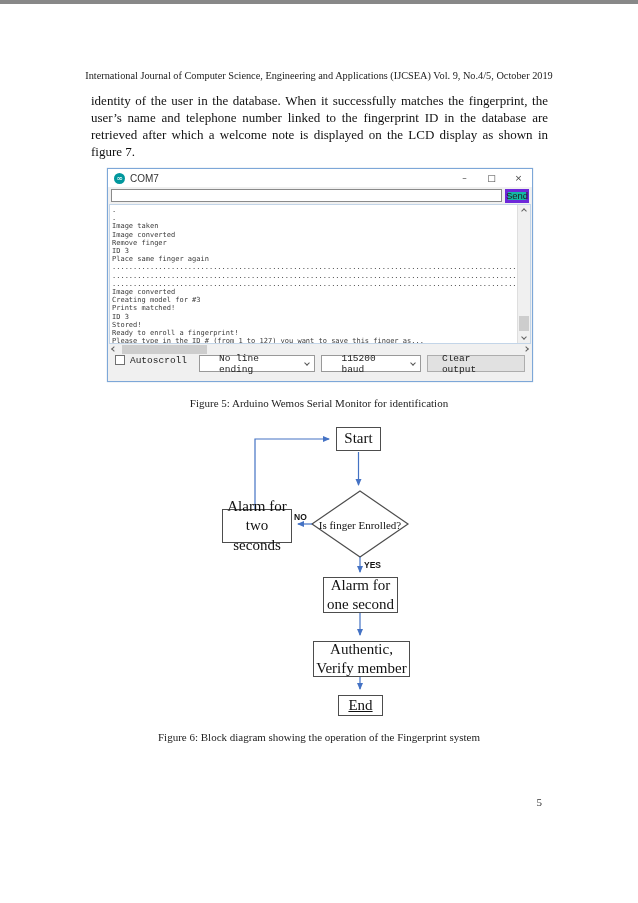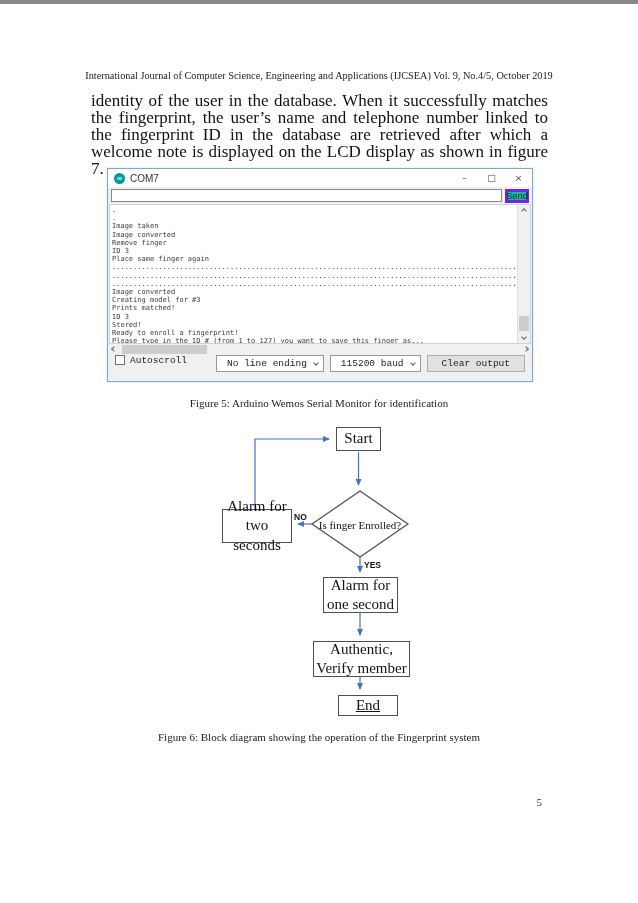--- a/index.html
+++ b/index.html
@@ -8,21 +8,21 @@
     position:relative; width:638px; height:903px; background:#ffffff;
     margin:4px auto; font-family:"Liberation Serif", serif; color:#1a1a1a;
     overflow:hidden;
   }
   .journal-header {
     position:absolute; top:66px; left:60px; right:60px;
     text-align:center; font-size:10.3px; color:#222;
   }
   .body-paragraph {
     position:absolute; top:88px; left:91px; width:457px;
-    font-size:17px; line-height:17px; text-align:justify; color:#111;
+    font-size:13px; line-height:17px; text-align:justify; color:#111;
   }
   .fig-caption { position:absolute; left:0; right:0; text-align:center; font-size:11px; color:#222; }
   .caption-5 { top:393px; }
   .caption-6 { top:727px; }
   .page-number { position:absolute; top:792px; right:96px; font-size:11px; color:#333; }
 
   
   .serial-window {
     position:absolute; left:107px; top:164px; width:426px; height:214px;
     border:1px solid #7da7d8; background:#f0f0f0; display:flex; flex-direction:column;
@@ -59,38 +59,38 @@
   .chev-up   { transform:rotate(-135deg); position:absolute; top:4px;  left:4px; }
   .chev-down { transform:rotate(45deg);   position:absolute; bottom:4px; left:4px; }
   .chev-left { transform:rotate(135deg);  position:absolute; left:3px; top:3px; }
   .chev-right{ transform:rotate(-45deg);  position:absolute; right:3px; top:3px; }
   .status-bar { height:26px; display:flex; padding:0 7px; gap:6px; flex:0 0 auto;font-family:Liberation Mono, monospace; }
   .checkbox { width:10px; height:10px; border:1px solid #707070; background:#fff; }
   .autoscroll-label { font-size:9.5px; color:#222; margin-left:-1px; }
   .spacer { flex:1; }
   .combo {
     position:relative; height:17px; background:#fff; border:1px solid #999;
-    font-size:9.5px; color:#222; display:flex; align-items:center; padding:0 16px 0 10px;
+    font-size:9.5px; color:#222; display:flex; align-items:center; padding:0 16px 0 19px;
   }
   .combo .cchev { display:inline-block; width:4px; height:4px; border-right:1px solid #555; border-bottom:1px solid #555; transform:rotate(45deg); position:absolute; right:5px; top:5px; }
   .clear-btn { height:17px; background:#e1e1e1; border:1px solid #adadad; font-size:9.5px; color:#222; display:flex; align-items:center; padding:0 14px; }
 
   
   .flowchart { position:absolute; left:200px; top:418px; width:250px; height:300px; }
   .flowchart svg { position:absolute; left:0; top:0; }
   .fc-box {
     position:absolute; border:1.2px solid #4d4d4d; background:#fff;
     display:flex; align-items:center; justify-content:center; text-align:center;
     font-size:15px; line-height:1.28; color:#111; font-family:"Liberation Serif", serif;
   }
   .fc-start     { left:136px; top:5px;   width:45px; height:24px; }
   .fc-alarm-two { left:22px;  top:87px;  width:70px; height:34px; }
   .fc-alarm-one { left:123px; top:155px; width:75px; height:36px; }
   .fc-authentic { left:113px; top:219px; width:97px; height:36px; }
-  .fc-end       { left:138px; top:273px; width:60px; height:21px;text-decoration:underline; }
+  .fc-end       { left:138px; top:273px; width:45px; height:21px;text-decoration:underline; }
   .fc-decision-label {
     position:absolute; left:118px; top:88px; width:84px; height:30px;
     display:flex; align-items:center; justify-content:center; text-align:center;
     font-size:11px; line-height:1.3; color:#111; font-family:"Liberation Serif", serif;
   }
   .fc-branch {
     position:absolute; font-family:"Liberation Sans", sans-serif;
     font-weight:bold; font-size:8.5px; color:#111;
   }
   .fc-no  { left:94px;  top:90px; }

